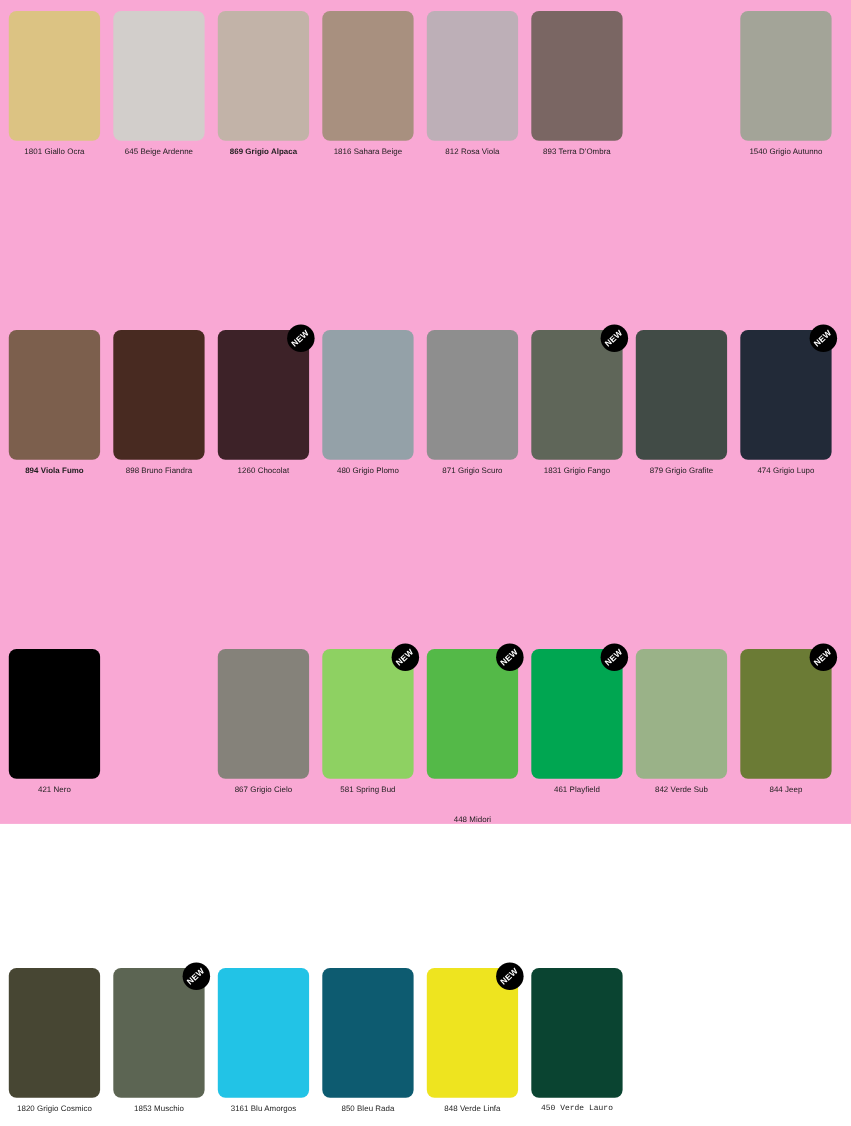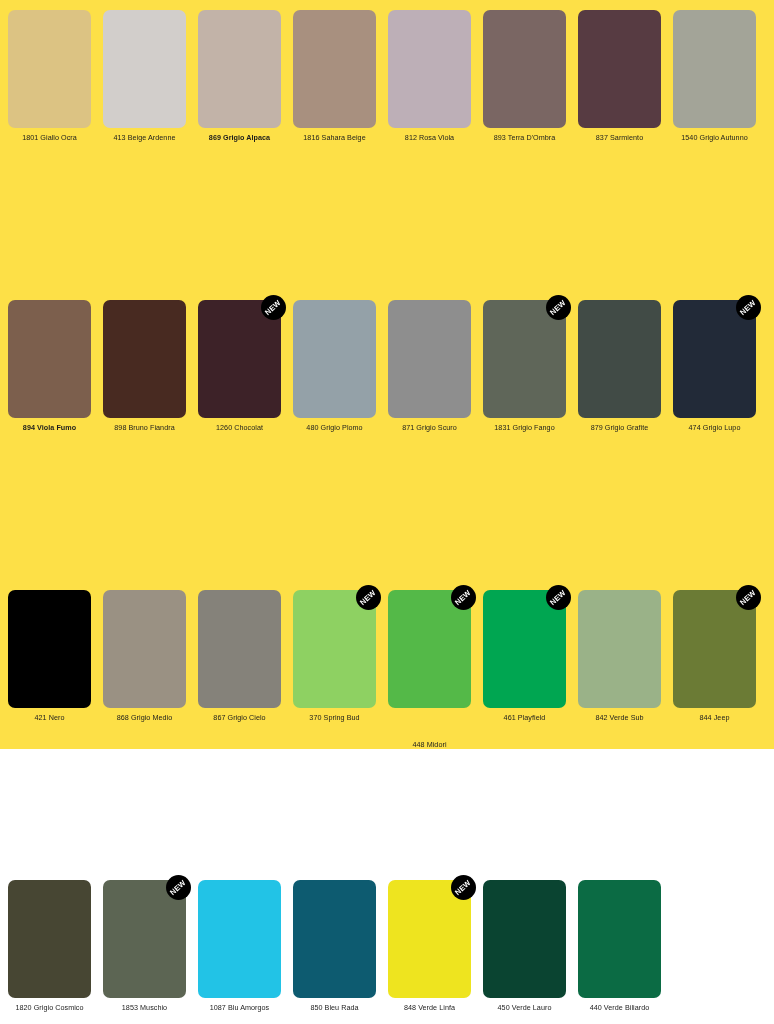--- a/index.html
+++ b/index.html
@@ -9,21 +9,21 @@
     height: 1024px;
     background: #ffffff;
     font-family: "Liberation Sans", sans-serif;
     overflow: hidden;
   }
 
   #palette {
     position: relative;
     width: 774px;
     height: 749px;
-    background: #fde047;
+    background: #f9a8d4;
   }
 
   .swatch-row {
     position: relative;
     height: 145px;
     width: 774px;
   }
 
   .swatch-cell {
     position: absolute;
@@ -81,41 +81,37 @@
 <body>
 
 <div id="palette">
     <div class="swatch-row" style="top: 0px;">
       <div class="swatch-cell" style="left: 8px;">
         <div class="swatch-chip" style="background-color: rgb(220, 195, 131);"></div>
         <div class="swatch-label" style="color: rgb(28, 28, 28);">1801 Giallo Ocra</div>
       </div>
       <div class="swatch-cell" style="left: 103px;">
         <div class="swatch-chip" style="background-color: rgb(210, 206, 203);"></div>
-        <div class="swatch-label" style="color: rgb(28, 28, 28);">413 Beige Ardenne</div>
+        <div class="swatch-label" style="color: rgb(28, 28, 28);">645 Beige Ardenne</div>
       </div>
       <div class="swatch-cell" style="left: 198px;">
         <div class="swatch-chip" style="background-color: rgb(194, 179, 168);"></div>
         <div class="swatch-label" style="color: rgb(28, 28, 28); font-weight: bold;">869 Grigio Alpaca</div>
       </div>
       <div class="swatch-cell" style="left: 293px;">
         <div class="swatch-chip" style="background-color: rgb(168, 144, 127);"></div>
         <div class="swatch-label" style="color: rgb(28, 28, 28);">1816 Sahara Beige</div>
       </div>
       <div class="swatch-cell" style="left: 388px;">
         <div class="swatch-chip" style="background-color: rgb(189, 175, 183);"></div>
         <div class="swatch-label" style="color: rgb(28, 28, 28);">812 Rosa Viola</div>
       </div>
       <div class="swatch-cell" style="left: 483px;">
         <div class="swatch-chip" style="background-color: rgb(122, 102, 99);"></div>
         <div class="swatch-label" style="color: rgb(28, 28, 28);">893 Terra D'Ombra</div>
-      </div>
-      <div class="swatch-cell" style="left: 578px;">
-        <div class="swatch-chip" style="background-color: rgb(87, 59, 66);"></div>
-        <div class="swatch-label" style="color: rgb(28, 28, 28);">837 Sarmiento</div>
       </div>
       <div class="swatch-cell" style="left: 673px;">
         <div class="swatch-chip" style="background-color: rgb(163, 164, 152);"></div>
         <div class="swatch-label" style="color: rgb(28, 28, 28);">1540 Grigio Autunno</div>
       </div>
     </div>
     <div class="swatch-row" style="top: 145px;">
       <div class="swatch-cell" style="left: 8px;">
         <div class="swatch-chip" style="background-color: rgb(124, 95, 77);"></div>
         <div class="swatch-label" style="color: rgb(28, 28, 28); font-weight: bold;">894 Viola Fumo</div>
@@ -159,35 +155,31 @@
           </div>
         </div>
         <div class="swatch-label" style="color: rgb(28, 28, 28);">474 Grigio Lupo</div>
       </div>
     </div>
     <div class="swatch-row" style="top: 290px;">
       <div class="swatch-cell" style="left: 8px;">
         <div class="swatch-chip" style="background-color: rgb(0, 0, 0);"></div>
         <div class="swatch-label" style="color: rgb(28, 28, 28);">421 Nero</div>
       </div>
-      <div class="swatch-cell" style="left: 103px;">
-        <div class="swatch-chip" style="background-color: rgb(154, 145, 131);"></div>
-        <div class="swatch-label" style="color: rgb(28, 28, 28);">868 Grigio Medio</div>
-      </div>
       <div class="swatch-cell" style="left: 198px;">
         <div class="swatch-chip" style="background-color: rgb(133, 130, 122);"></div>
         <div class="swatch-label" style="color: rgb(28, 28, 28);">867 Grigio Cielo</div>
       </div>
       <div class="swatch-cell" style="left: 293px;">
         <div class="swatch-chip" style="background-color: rgb(142, 209, 98);">
           <div class="new-badge" style="background-color: rgb(0, 0, 0); color: rgb(255, 255, 255);">
             <span>NEW</span>
           </div>
         </div>
-        <div class="swatch-label" style="color: rgb(28, 28, 28);">370 Spring Bud</div>
+        <div class="swatch-label" style="color: rgb(28, 28, 28);">581 Spring Bud</div>
       </div>
       <div class="swatch-cell" style="left: 388px;">
         <div class="swatch-chip" style="background-color: rgb(84, 185, 72);">
           <div class="new-badge" style="background-color: rgb(0, 0, 0); color: rgb(255, 255, 255);">
             <span>NEW</span>
           </div>
         </div>
         <div class="swatch-label" style="color: rgb(28, 28, 28); margin-top: 32px;">448 Midori</div>
       </div>
       <div class="swatch-cell" style="left: 483px;">
@@ -219,36 +211,32 @@
       <div class="swatch-cell" style="left: 103px;">
         <div class="swatch-chip" style="background-color: rgb(92, 101, 83);">
           <div class="new-badge" style="background-color: rgb(0, 0, 0); color: rgb(255, 255, 255);">
             <span>NEW</span>
           </div>
         </div>
         <div class="swatch-label" style="color: rgb(28, 28, 28);">1853 Muschio</div>
       </div>
       <div class="swatch-cell" style="left: 198px;">
         <div class="swatch-chip" style="background-color: rgb(34, 195, 230);"></div>
-        <div class="swatch-label" style="color: rgb(28, 28, 28);">1087 Blu Amorgos</div>
+        <div class="swatch-label" style="color: rgb(28, 28, 28);">3161 Blu Amorgos</div>
       </div>
       <div class="swatch-cell" style="left: 293px;">
         <div class="swatch-chip" style="background-color: rgb(13, 91, 112);"></div>
         <div class="swatch-label" style="color: rgb(28, 28, 28); text-align: center;">850 Bleu Rada</div>
       </div>
       <div class="swatch-cell" style="left: 388px;">
         <div class="swatch-chip" style="background-color: rgb(238, 228, 31);">
           <div class="new-badge" style="background-color: rgb(0, 0, 0); color: rgb(255, 255, 255);">
             <span>NEW</span>
           </div>
         </div>
         <div class="swatch-label" style="color: rgb(28, 28, 28);">848 Verde Linfa</div>
       </div>
       <div class="swatch-cell" style="left: 483px;">
         <div class="swatch-chip" style="background-color: rgb(10, 68, 49);"></div>
-        <div class="swatch-label" style="color: rgb(28, 28, 28);">450 Verde Lauro</div>
-      </div>
-      <div class="swatch-cell" style="left: 578px;">
-        <div class="swatch-chip" style="background-color: rgb(11, 107, 68);"></div>
-        <div class="swatch-label" style="color: rgb(28, 28, 28);">440 Verde Biliardo</div>
+        <div class="swatch-label" style="color: rgb(28, 28, 28); font-family: Liberation Mono, monospace;">450 Verde Lauro</div>
       </div>
     </div>
   </div>
 
 </body></html>

